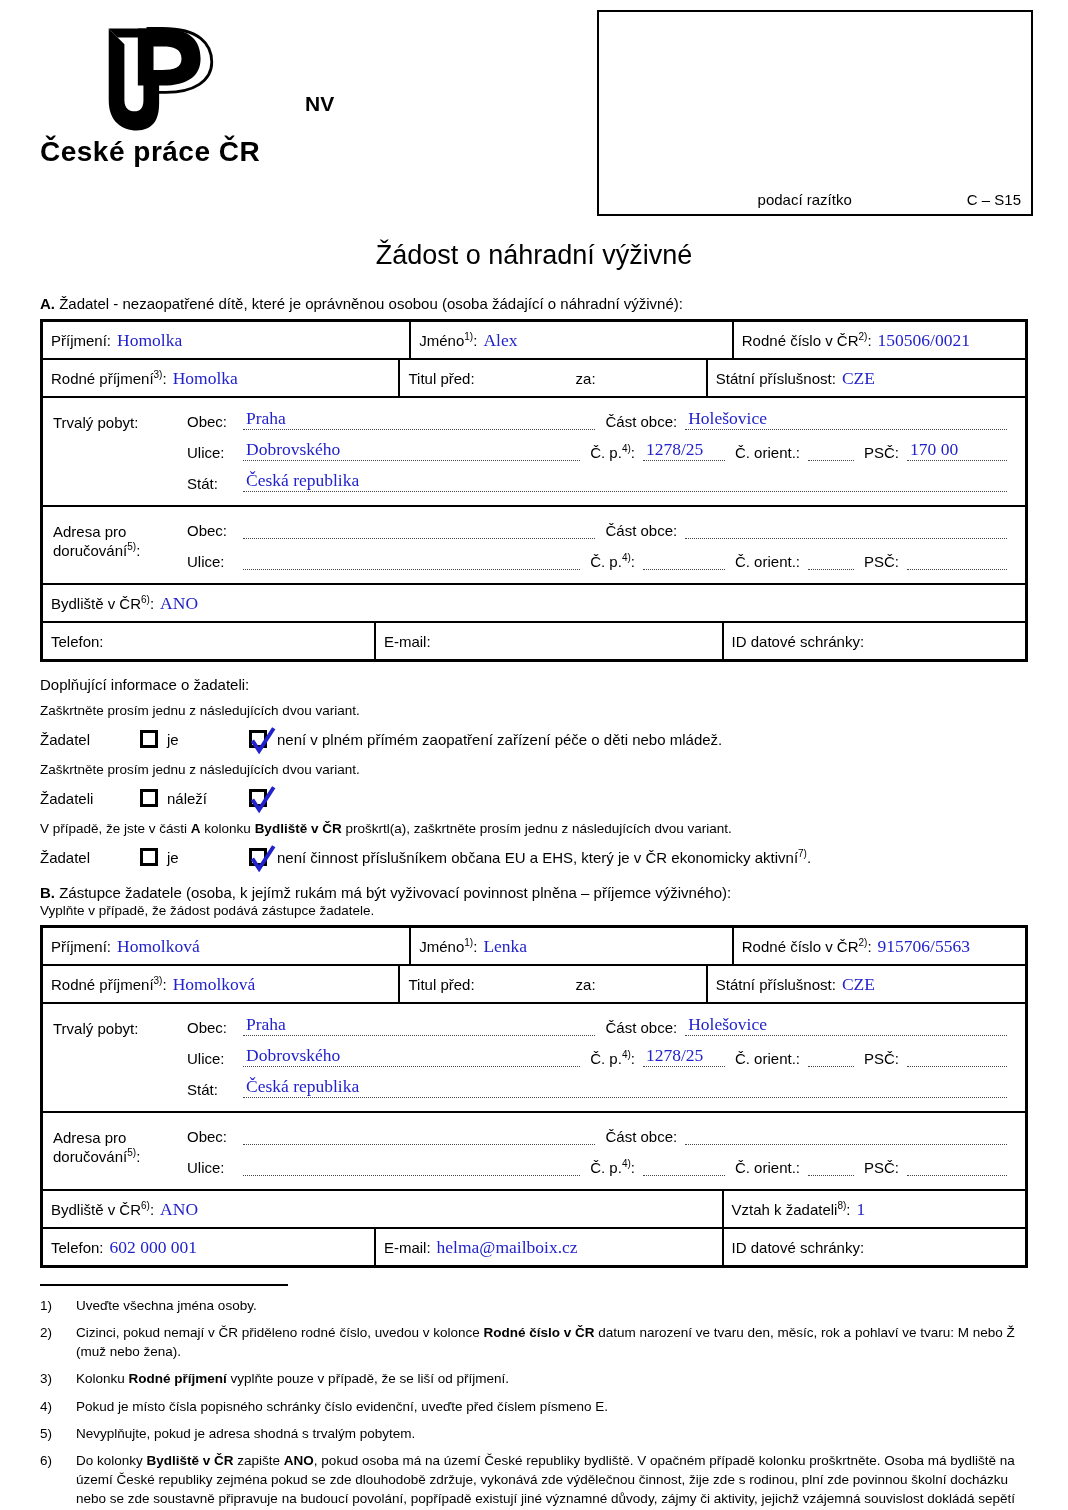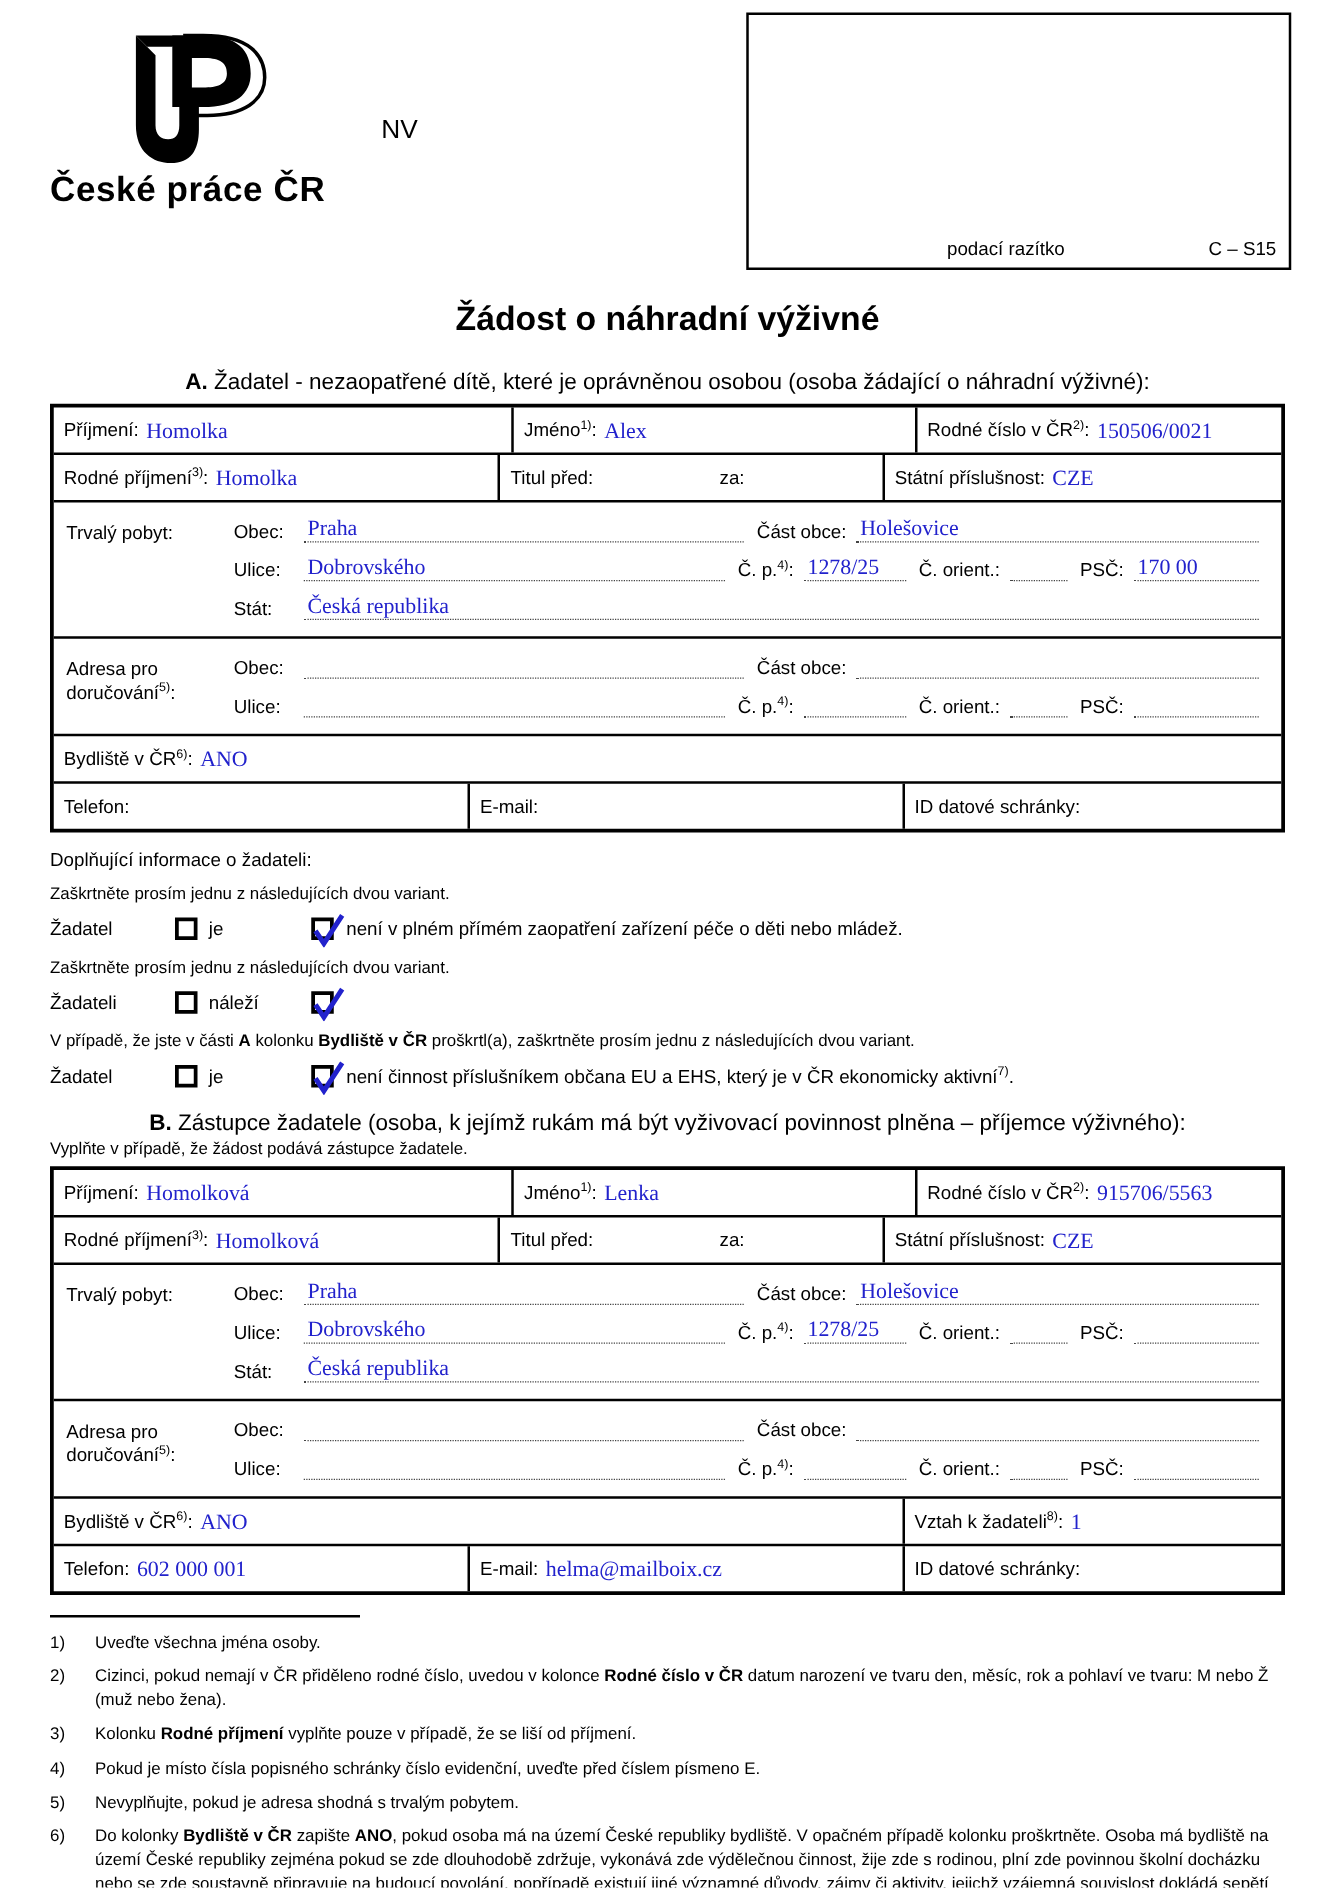--- a/index.html
+++ b/index.html
@@ -5,28 +5,28 @@
   :root { --blue:#2222cc; }
   * { box-sizing:border-box; }
   html,body { margin:0; padding:0; background:#fff; }
   body { width:1068px; height:1510px; position:relative; font-family:"Liberation Sans",sans-serif; color:#000; }
   .page { position:absolute; inset:0; padding:0 40px; }
 
   
   .header { position:relative; height:232px; }
   .logo { position:absolute; left:52px; top:24px; width:132px; height:112px; }
   .org-name { position:absolute; left:0px; top:136px; font-size:28px; font-weight:bold; letter-spacing:0.5px; }
-  .form-code { position:absolute; left:265px; top:92px; font-size:21px; font-weight:normal; }
+  .form-code { position:absolute; left:265px; top:92px; font-size:21px; font-weight:bold; }
   .stamp-box { position:absolute; left:557px; top:10px; width:436px; height:206px; border:2.5px solid #000; }
   .stamp-inner { position:absolute; bottom:6px; left:0; right:10px; display:flex; justify-content:flex-end; align-items:baseline; font-size:15px; }
   .stamp-label { margin-right:115px; }
 
   
-  .title { text-align:center; font-size:27px; font-weight:bold; margin:8px 0 24px 0; }
-  .sec-heading { font-size:18px; margin:18px 0 7px 0;text-align:center; }
+  .title { text-align:center; font-size:27px; font-weight:normal; margin:8px 0 24px 0; }
+  .sec-heading { font-size:15px; margin:18px 0 7px 0; }
   .sec-heading b { font-weight:bold; }
   .sec-sub { font-size:13.5px; margin:2px 0 7px 0; }
 
   
   .ftable { border:3px solid #000; width:100%; }
   .frow { display:flex; border-top:2px solid #000; align-items:stretch; }
   .frow:first-child { border-top:none;gap:40px; }
   .cell { border-left:2px solid #000; padding:6px 8px; display:flex; align-items:center; min-height:36px; }
   .cell:first-child { border-left:none; }
   .w1{width:36.2%;} .w2{width:31.3%;} .w3{width:32.5%;}

